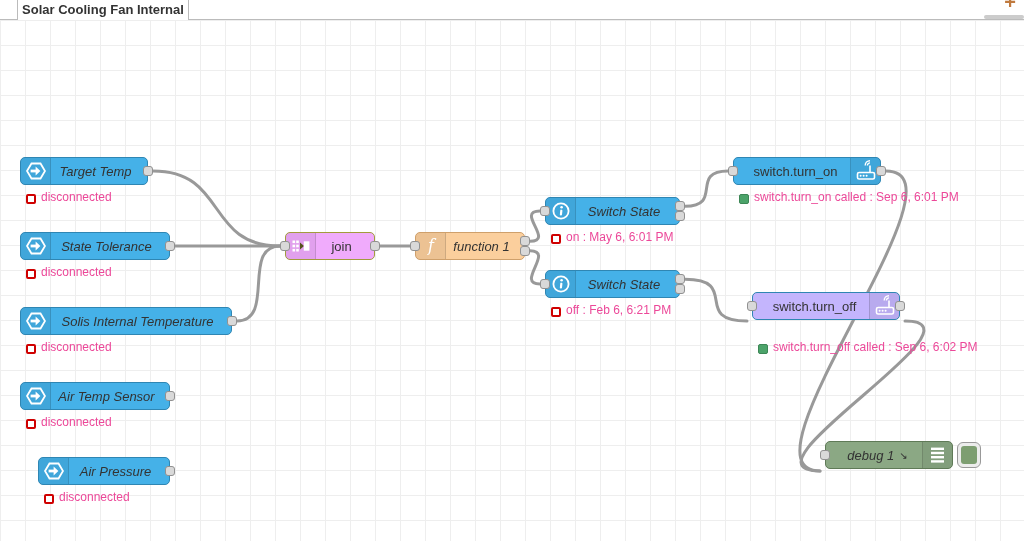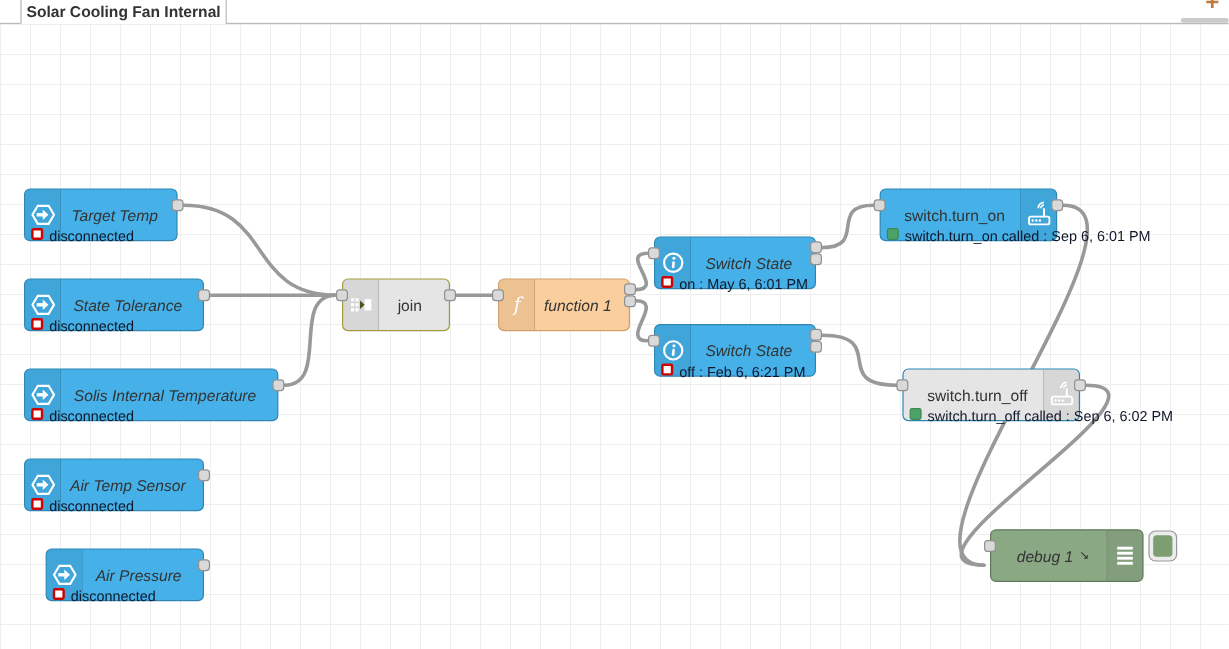--- a/index.html
+++ b/index.html
@@ -26,42 +26,42 @@
     display:flex;align-items:flex-end;justify-content:center;
     font-size:13px;font-weight:bold;color:#333;padding-bottom:3px;box-sizing:border-box;
   }
   .add-flow{position:absolute;right:8px;top:-9px;font-size:20px;font-weight:bold;z-index:3;}
   .tab-scroll-thumb{position:absolute;right:0;top:15px;width:40px;height:4px;background:#cccccc;border-radius:2px;z-index:4;}
   
   #wires{position:absolute;left:0;top:0;z-index:1;}
   #wires path{fill:none;stroke-width:3;stroke-linecap:round;}
   
   .node{
-    position:absolute;height:44px;border-radius:5px;box-sizing:border-box;z-index:2;
+    position:absolute;height:28px;border-radius:5px;box-sizing:border-box;z-index:2;
     border:1px solid rgba(0,0,0,0.35);
   }
   .icon-region{
     position:absolute;top:0;bottom:0;width:29px;
     background:rgba(0,0,0,0.06);
     display:flex;align-items:center;justify-content:center;
   }
   .icon-region.left{left:0;border-right:1px solid rgba(0,0,0,0.13);border-radius:4px 0 0 4px;}
   .icon-region.right{right:0;border-left:1px solid rgba(0,0,0,0.13);border-radius:0 4px 4px 0;}
   .node-label{
     position:absolute;top:0;bottom:0;display:flex;align-items:center;justify-content:center;
     font-size:13px;color:#333;white-space:nowrap;
   }
   .node-label.italic{font-style:italic;}
   .pin-glyph{font-size:10px;margin-left:5px;color:#333;font-style:normal;}
   .port{
     position:absolute;width:10px;height:10px;border-radius:3px;
     background:#d9d9d9;border:1px solid #919191;box-sizing:border-box;
   }
   
-  .status{position:absolute;z-index:2;display:flex;align-items:flex-start;font-size:12px;color:#0f172a;white-space:nowrap;}
+  .status{position:absolute;z-index:2;display:flex;align-items:flex-end;font-size:12px;color:#ec4899;white-space:nowrap;}
   .status-shape{display:inline-block;margin-right:5px;box-sizing:border-box;}
   .status-shape.ring{width:10px;height:10px;border-radius:2px;border:2.5px solid #cf0000;background:#fff;}
   .status-shape.dot{width:10px;height:10px;border-radius:2px;background:#4ca36a;border:1px solid #3d8756;}
   
   .debug-toggle{
     position:absolute;right:-29px;top:0px;width:24px;height:26px;
     background:#ececec;border:1px solid #999;border-radius:6px;box-sizing:border-box;
   }
   .debug-toggle .inner{position:absolute;left:3px;right:3px;top:3px;bottom:3px;background:#7d9e71;border-radius:3px;}
 </style>
@@ -162,21 +162,21 @@
       </div>
       <div class="node-label italic" style="left: 29px; right: 6px;">
         <span>Air Pressure</span>
       </div>
       <div class="port" style="right: -6px; top: 8px;"></div>
     </div>
     <div class="status" style="left: 44px; top: 490px;">
       <span class="status-shape ring"></span>
       <span>disconnected</span>
     </div>
-    <div class="node" style="left: 285px; top: 232px; width: 90px; background: #e5e5e5; border-color: rgb(162, 155, 61);">
+    <div class="node" style="left: 285px; top: 232px; width: 90px; background: #f0abfc; border-color: rgb(162, 155, 61);">
       <div class="icon-region left">
         <svg width="20" height="20" viewBox="0 0 20 20">
           <g fill="#fff">
             <rect x="1.5" y="4.5" width="2.6" height="2.6"></rect>
             <rect x="5.2" y="4.5" width="2.6" height="2.6"></rect>
             <rect x="1.5" y="8.7" width="2.6" height="2.6"></rect>
             <rect x="5.2" y="8.7" width="2.6" height="2.6"></rect>
             <rect x="1.5" y="12.9" width="2.6" height="2.6"></rect>
             <rect x="5.2" y="12.9" width="2.6" height="2.6"></rect>
           </g>
@@ -256,21 +256,21 @@
       <div class="node-label" style="left: 6px; right: 29px;">
         <span>switch.turn_on</span>
       </div>
       <div class="port" style="left: -6px; top: 8px;"></div>
       <div class="port" style="right: -6px; top: 8px;"></div>
     </div>
     <div class="status" style="left: 739px; top: 190px;">
       <span class="status-shape dot"></span>
       <span>switch.turn_on called : Sep 6, 6:01 PM</span>
     </div>
-    <div class="node" style="left: 752px; top: 307px; width: 148px; background: #e5e5e5; border-color: rgb(47, 134, 179); text-align: right;">
+    <div class="node" style="left: 752px; top: 292px; width: 148px; background: #c4b5fd; border-color: rgb(47, 134, 179); text-align: right;">
       <div class="icon-region right">
         <svg width="22" height="22" viewBox="0 0 22 22">
           <rect x="2.5" y="12.5" width="17" height="6.5" rx="1.6" fill="none" stroke="#fff" stroke-width="1.6"></rect>
           <line x1="15" y1="12.5" x2="15" y2="5.5" stroke="#fff" stroke-width="1.6"></line>
           <path d="M12.4,5.5 A2.6,2.6 0 0,1 15,2.9" fill="none" stroke="#fff" stroke-width="1.4"></path>
           <path d="M10.2,5.5 A4.8,4.8 0 0,1 15,0.7" fill="none" stroke="#fff" stroke-width="1.4"></path>
           <circle cx="5.6" cy="15.7" r="1" fill="#fff"></circle>
           <circle cx="8.6" cy="15.7" r="1" fill="#fff"></circle>
           <circle cx="11.6" cy="15.7" r="1" fill="#fff"></circle>
         </svg>

